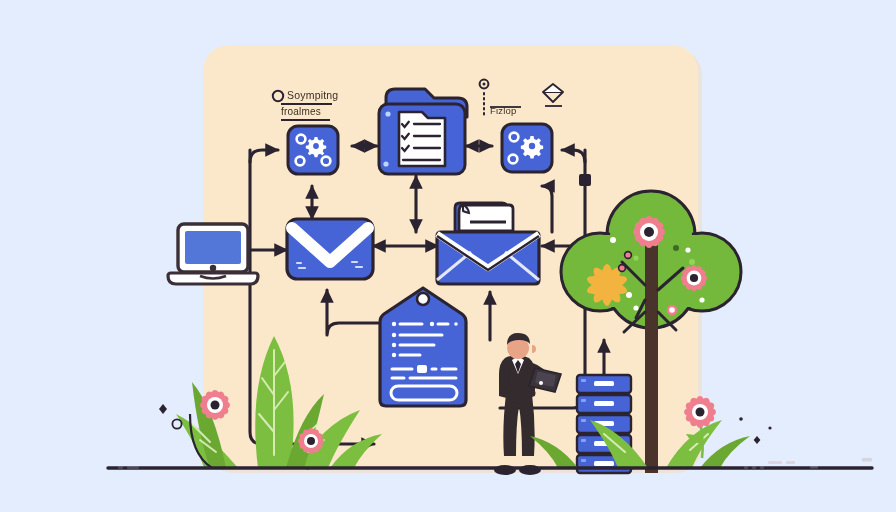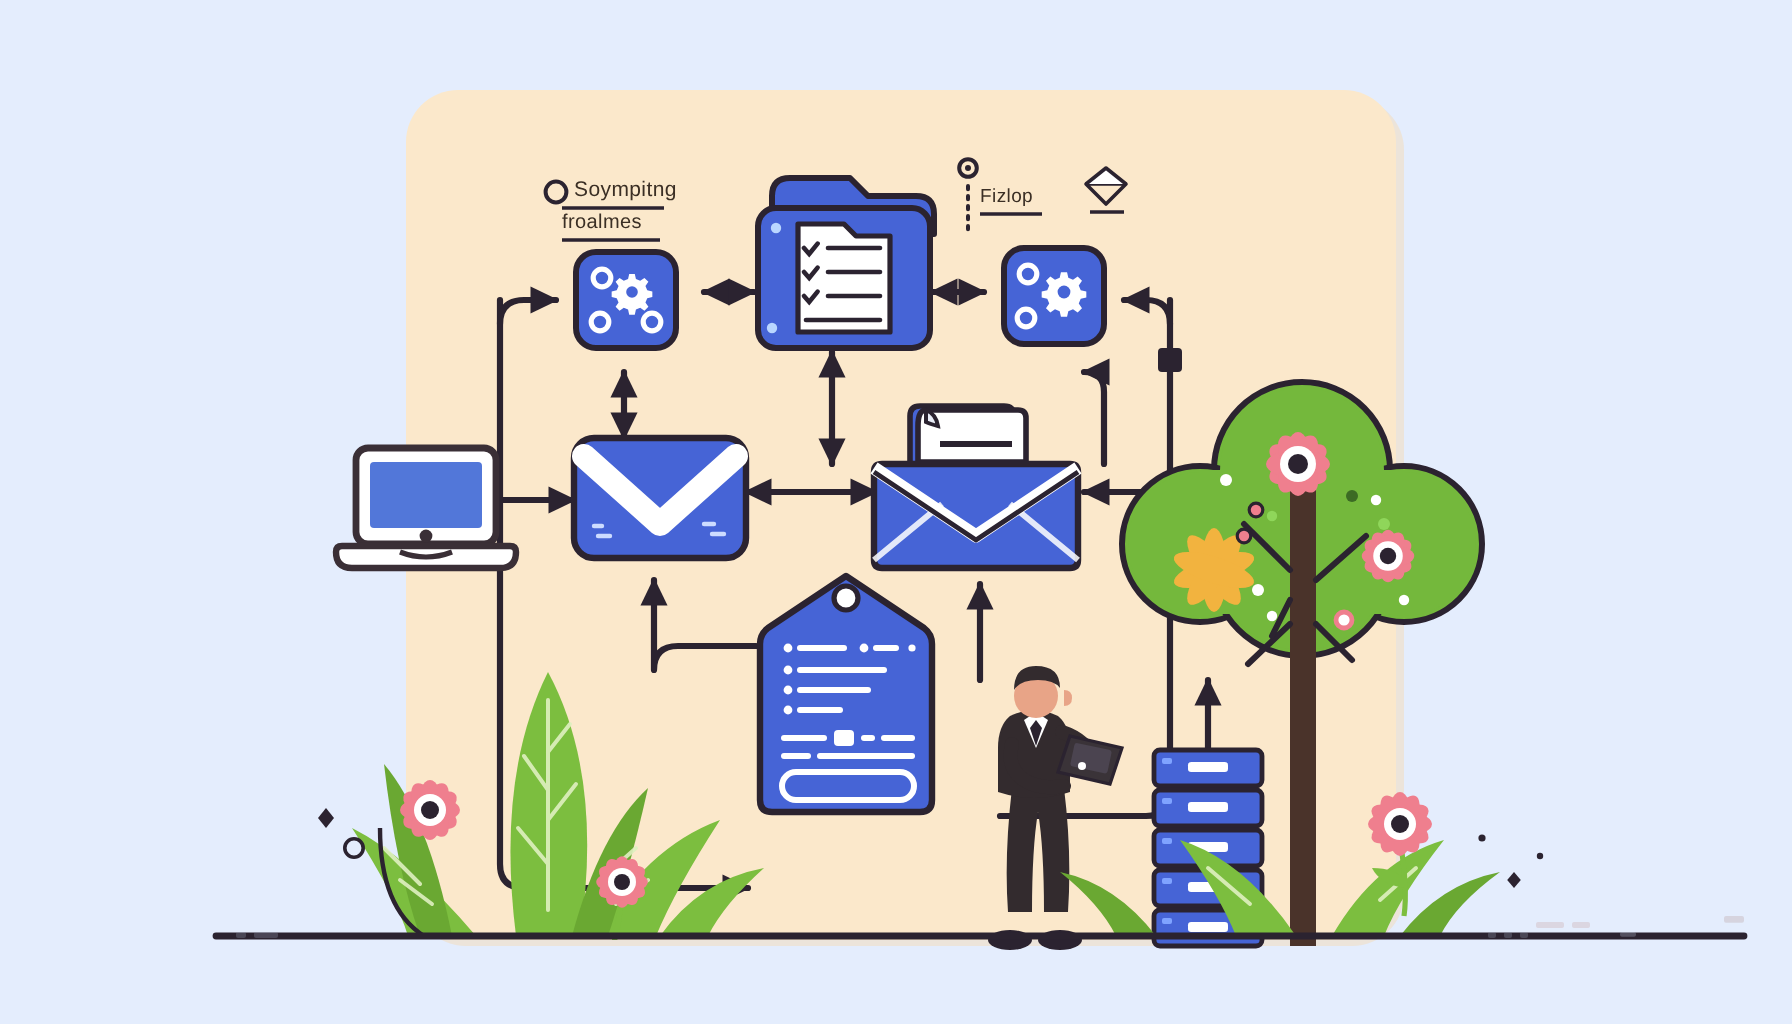--- a/index.html
+++ b/index.html
@@ -12,21 +12,21 @@
   svg.layer{position:absolute;inset:0;width:896px;height:512px;display:block;}
   .lbl{
     position:absolute;
     font-family:"Liberation Sans",sans-serif;
     color:#3b2f25;
     letter-spacing:.2px;
     white-space:nowrap;
   }
   #label-sync{left:287px;top:89px;font-size:10.5px;}
   #label-sync-sub{left:281px;top:106px;font-size:10px;text-align:right;}
-  #label-fizlop{left:490px;top:93px;font-size:9.5px;}
+  #label-fizlop{left:490px;top:105px;font-size:9.5px;}
 </style>
 </head>
 <body>
 
 <div id="stage">
 
   <svg class="layer" viewBox="0 0 896 512">
     <defs>
       <marker id="arr" viewBox="0 0 10 10" refX="8.4" refY="5" markerWidth="5.2" markerHeight="5.2" orient="auto-start-reverse">
         <path d="M0.5 0.8 L9.2 5 L0.5 9.2 Z" fill="#2b2330"></path>

